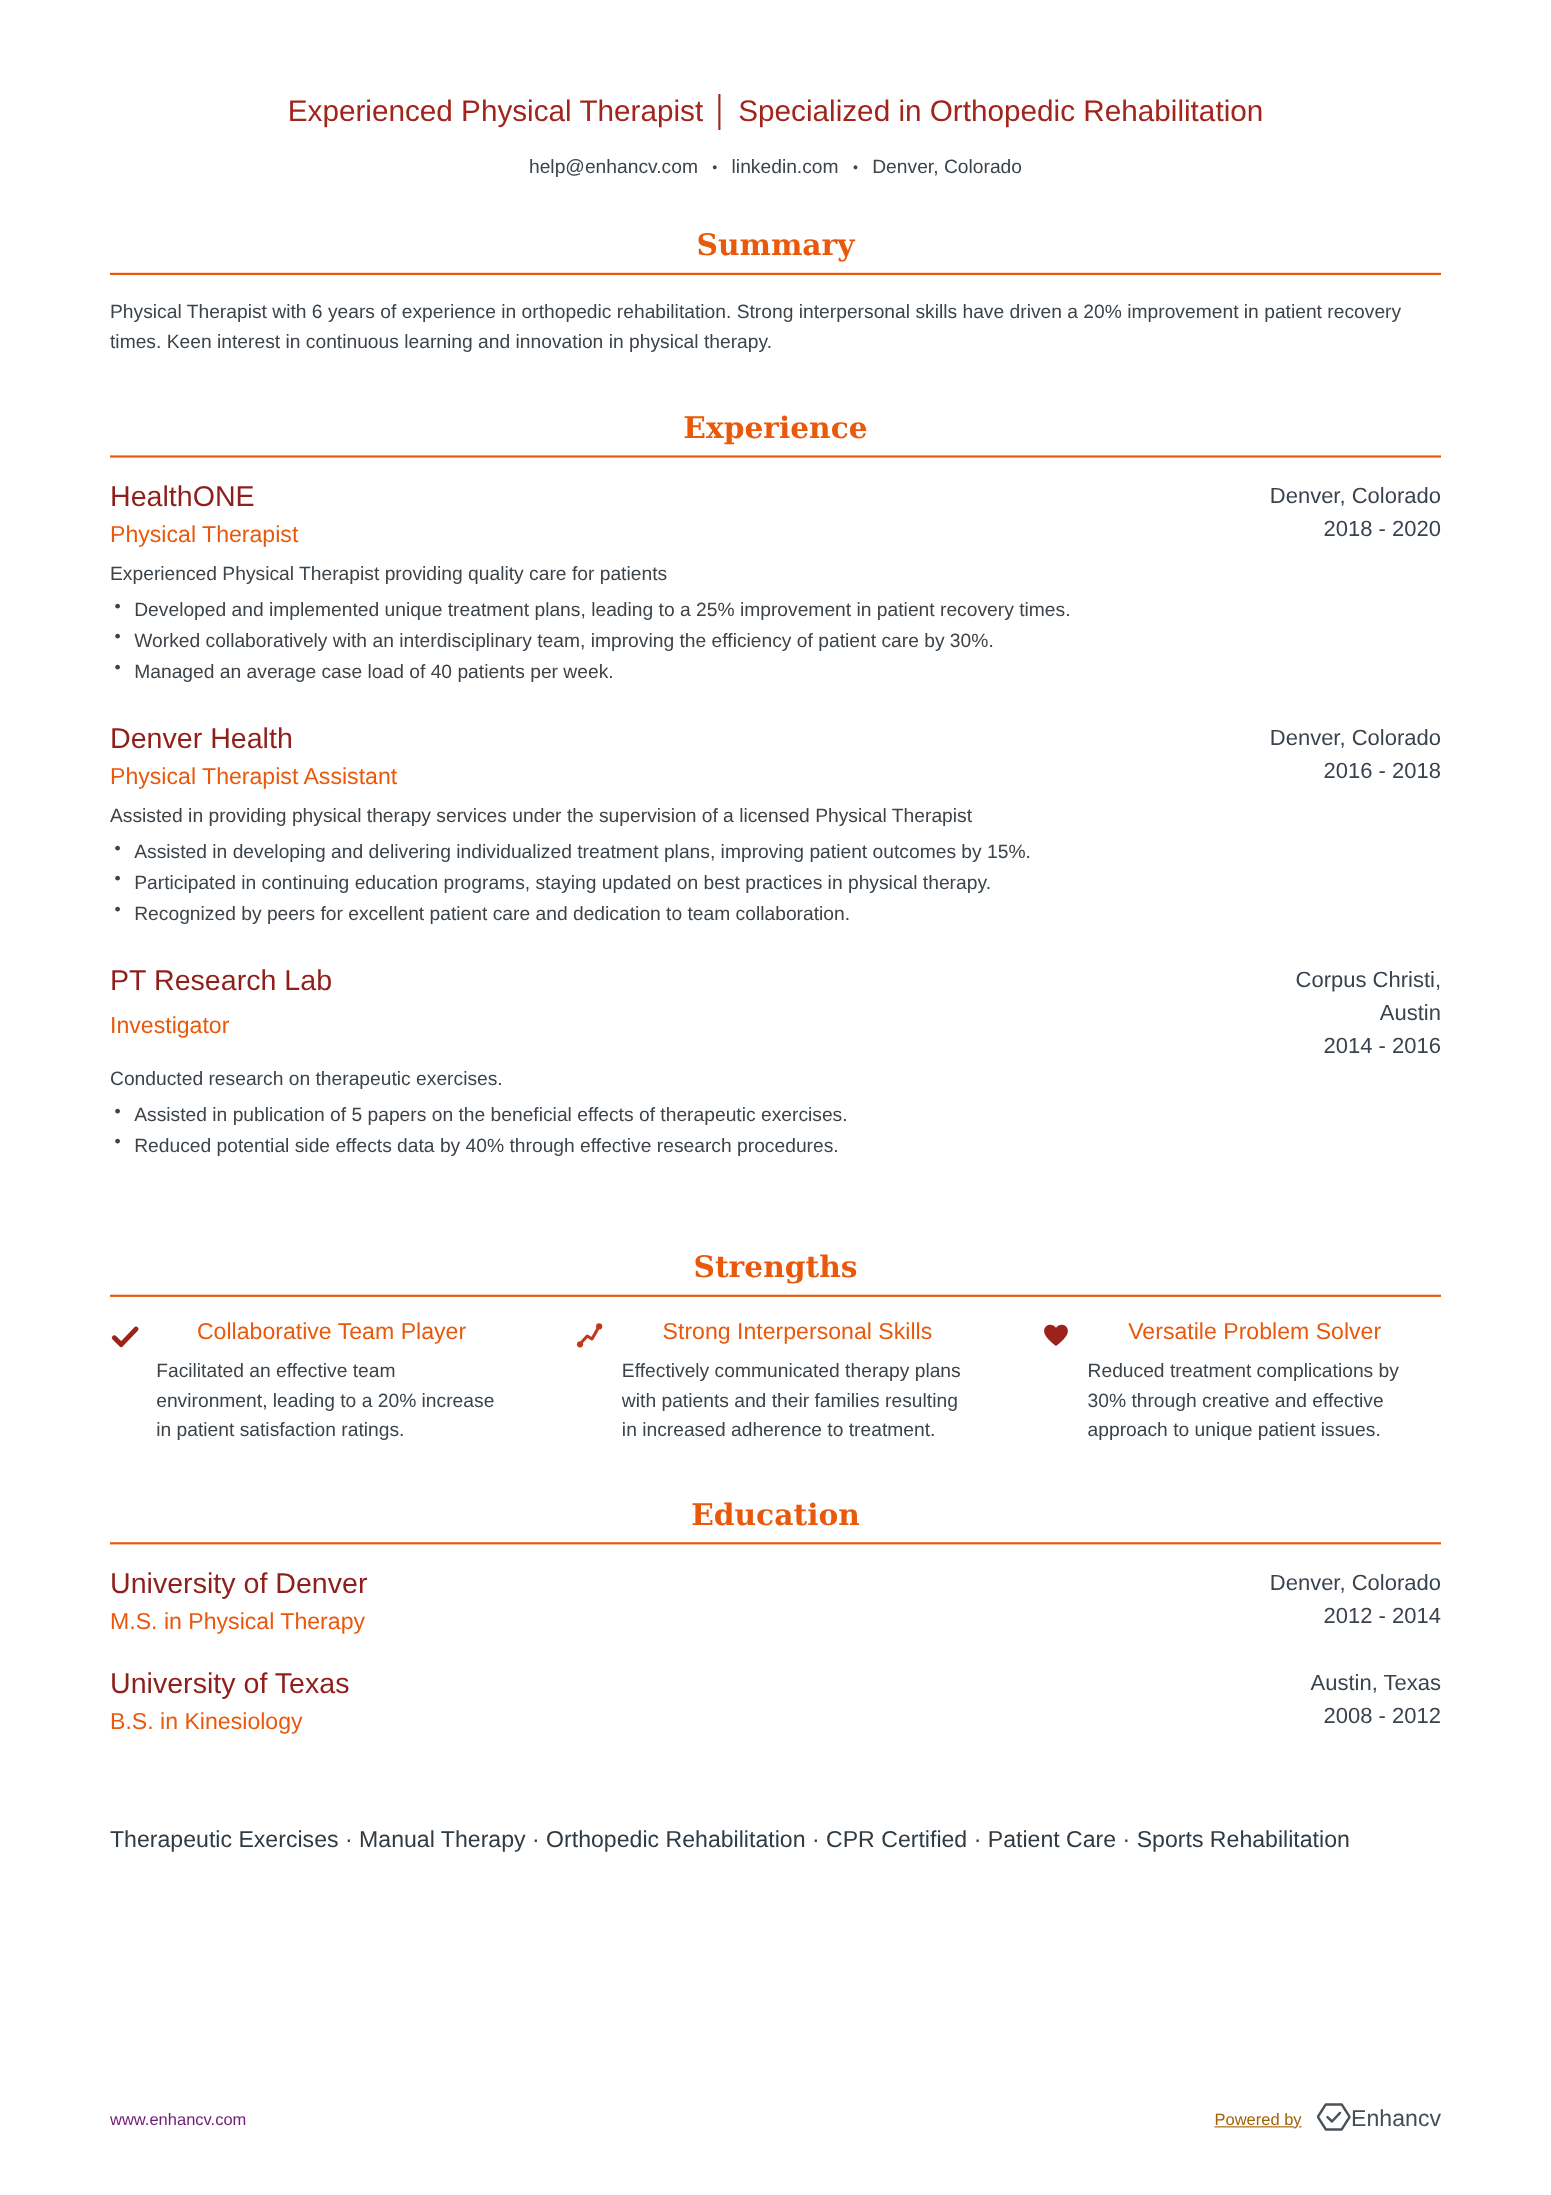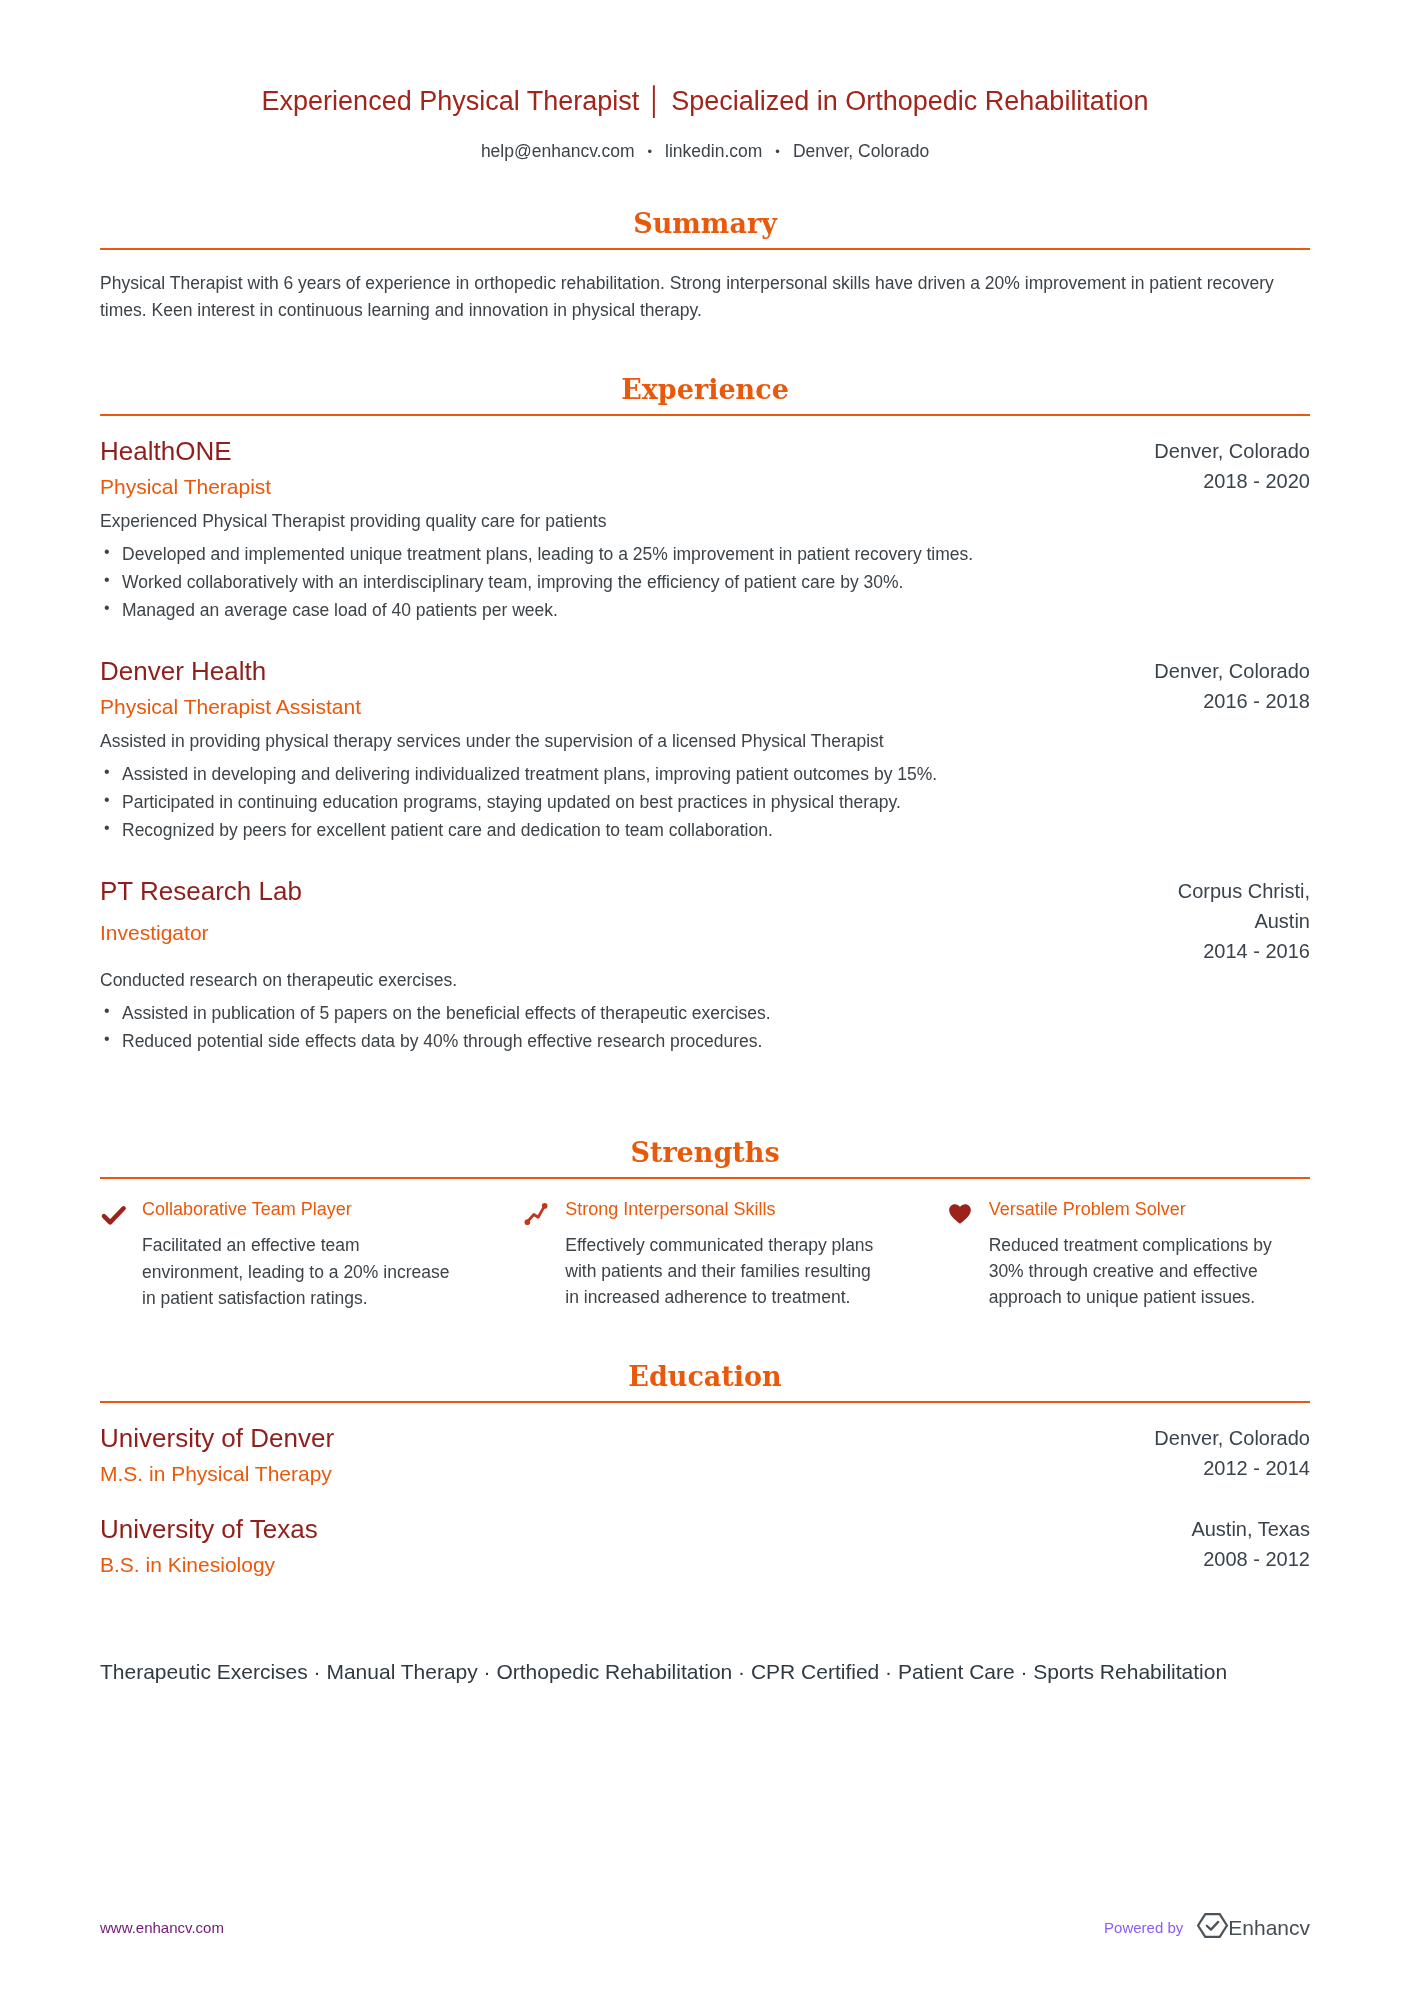--- a/index.html
+++ b/index.html
@@ -51,39 +51,39 @@
   }
   ul.bullets li::before {
     content:"•"; position:absolute; left:4px; top:-1px;
     color:#3C4349; font-size:16px;
   }
 
   
   .strengths-grid { display:grid; grid-template-columns:1fr 1fr 1fr; column-gap:60px; }
   .strength-item { display:grid; grid-template-columns:42px 1fr; align-items:start; }
   .strength-icon { grid-column:1; padding-top:2px; }
-  .strength-heading { grid-column:2; font-size:18px; color:#E8590C; margin-bottom:10px; }
+  .strength-heading { grid-column:2; font-size:21px; color:#E8590C; margin-bottom:10px;margin-left:37px; }
   .strength-text { grid-column:2; font-size:17.5px; line-height:1.5; color:#3C4349; }
 
   
   .school { display:flex; justify-content:space-between; align-items:flex-start; margin-bottom:28px; }
   .school-name { font-size:26px; font-weight:500; color:#8E1F1A; margin-bottom:8px; }
   .degree { font-size:21px; color:#E8590C; }
 
   
   .skills-line { font-size:21px; line-height:1.6; color:#2F3A42; }
 
   
   .footer {
     margin-top:auto;
     display:flex; justify-content:space-between; align-items:center;
   }
   .footer-site { font-size:15px; color:#701a75; }
   .footer-right { display:flex; align-items:center; gap:14px; }
-  .powered-by { font-size:15px; color:#8b5cf6; }
+  .powered-by { font-size:15px; color:#a16207;text-decoration:underline; }
   .brand-lockup { display:flex; align-items:center; gap:0; }
   .brand-name { font-size:21px; color:#454D55; font-weight:500; }
 </style>
 </head>
 <body>
 
 <header class="resume-header">
   <div class="headline">Experienced Physical Therapist │ Specialized in Orthopedic Rehabilitation</div>
   <div class="contact-row">
     <span>help@enhancv.com</span>

